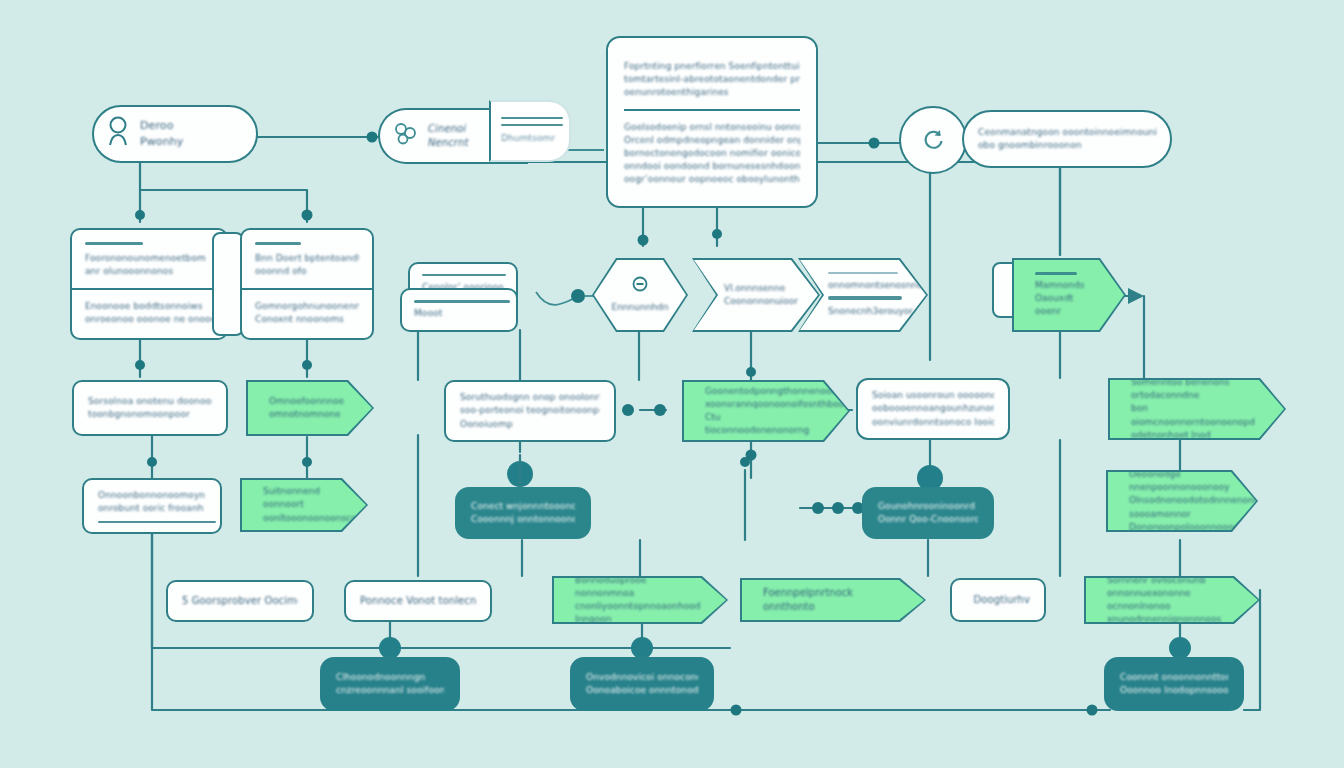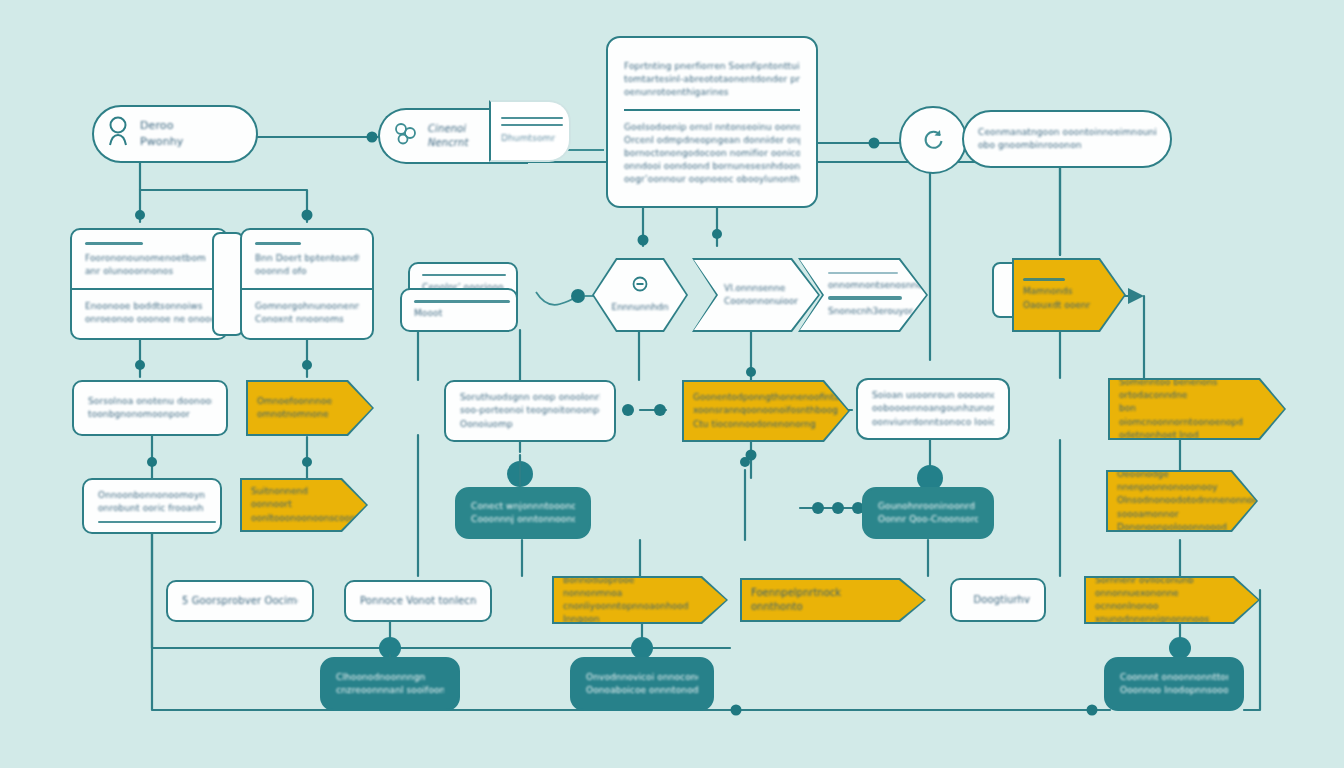--- a/index.html
+++ b/index.html
@@ -48,24 +48,24 @@
   }
   .fill.deep{background:#27818a;border-color:#27818a;}
   .penta-wrap{position:absolute;}
   .penta-bg{
     position:absolute;inset:0;
     background:#2e7f87;
     clip-path:polygon(0 0, calc(100% - 26px) 0, 100% 50%, calc(100% - 26px) 100%, 0 100%);
   }
   .penta-fg{
     position:absolute;inset:2px;
-    background:#eab308;
+    background:#86efac;
     clip-path:polygon(0 0, calc(100% - 25px) 0, 100% 50%, calc(100% - 25px) 100%, 0 100%);
     display:flex;flex-direction:column;justify-content:center;
-    padding:6px 30px 6px 9px;
+    padding:6px 30px 6px 21px;
     color:#2f5d78;line-height:1.45;
     box-sizing:border-box;
   }
 
   
   .hex-wrap{position:absolute;}
   .hex-bg{
     position:absolute;inset:0;background:#2e7f87;
     clip-path:polygon(24px 0, calc(100% - 24px) 0, 100% 50%, calc(100% - 24px) 100%, 24px 100%, 0 50%);
   }

